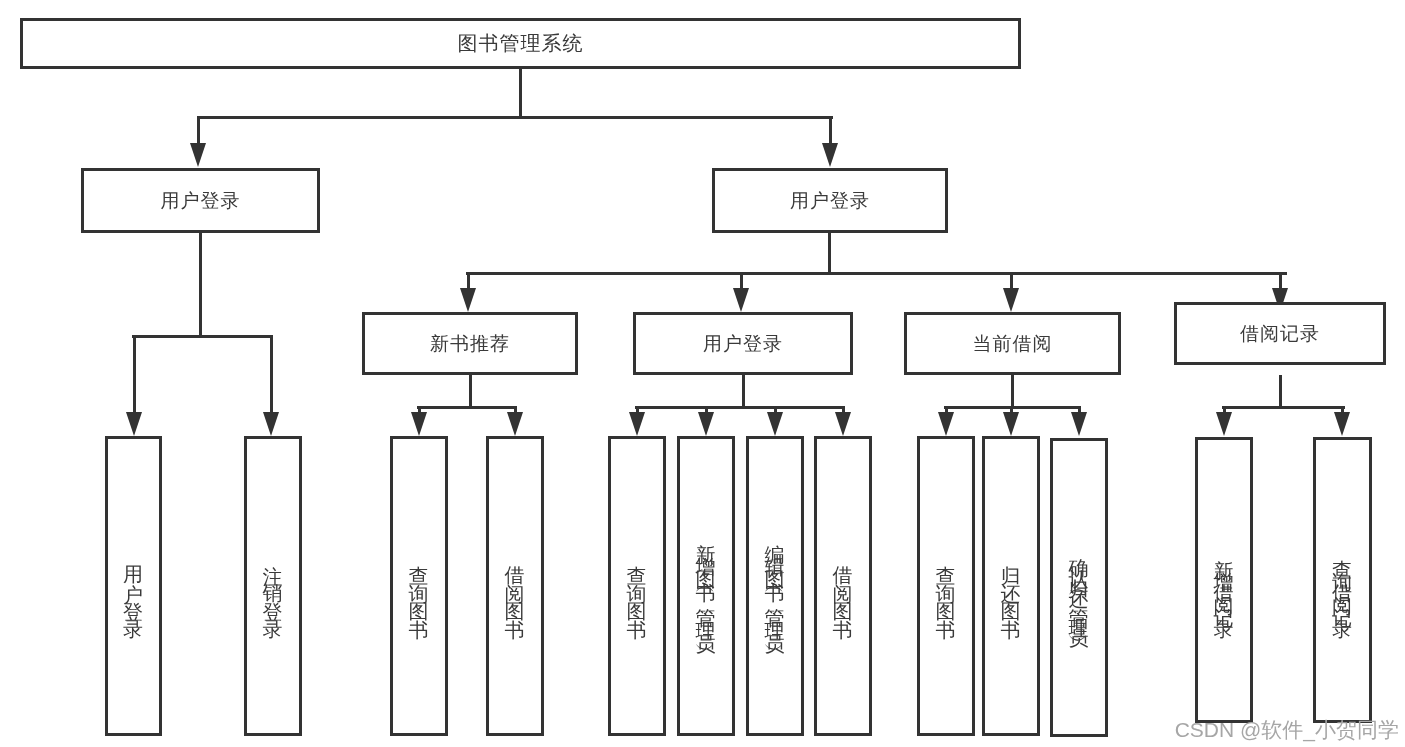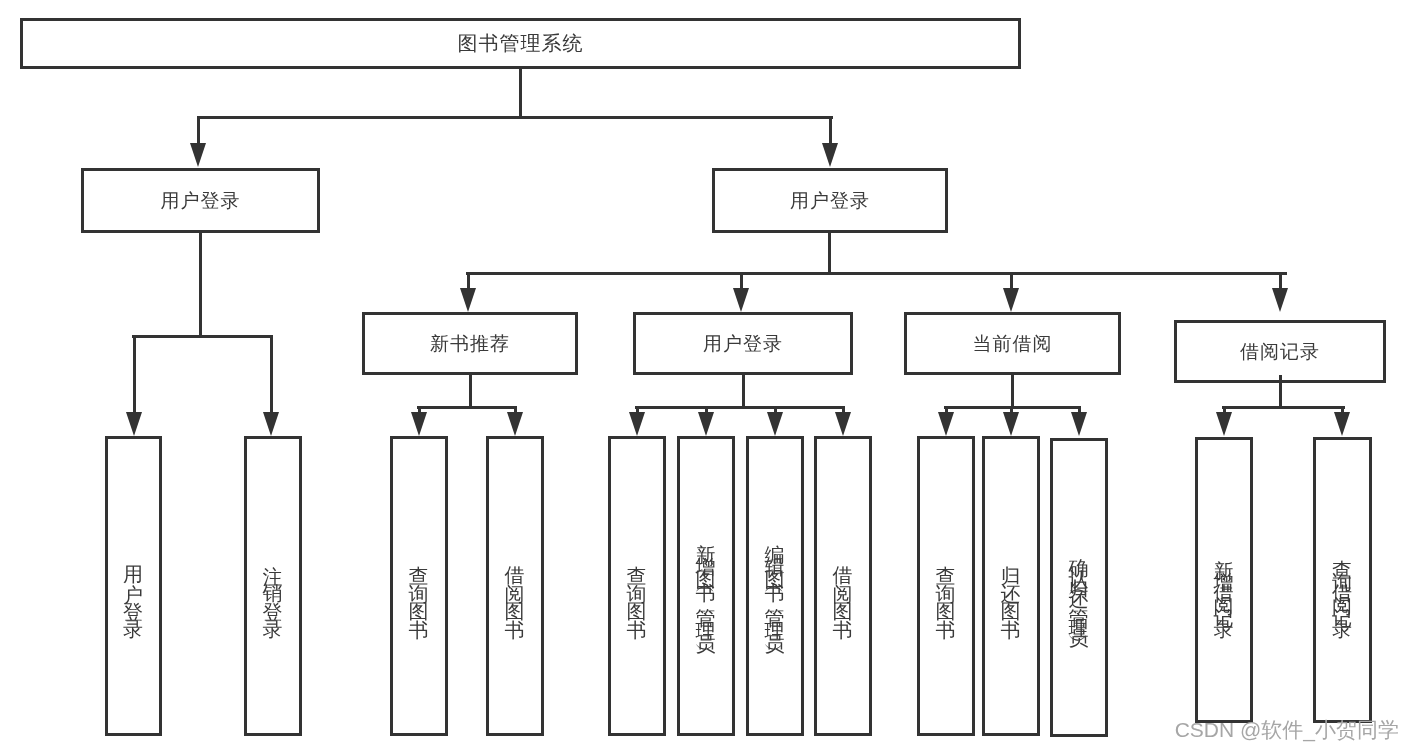--- a/index.html
+++ b/index.html
@@ -105,21 +105,21 @@
 
   <div class="node h" style="left:362px; top:312px; width:216px; height:63px;">
     <span>新书推荐</span>
   </div>
   <div class="node h" style="left:633px; top:312px; width:220px; height:63px;">
     <span>用户登录</span>
   </div>
   <div class="node h" style="left:904px; top:312px; width:217px; height:63px;">
     <span>当前借阅</span>
   </div>
-  <div class="node h" style="left:1174px; top:320px; width:212px; height:63px;">
+  <div class="node h" style="left:1174px; top:302px; width:212px; height:63px;">
     <span>借阅记录</span>
   </div>
 
   <div class="line" style="left:469px; top:375px; width:3px; height:33px;"></div>
   <div class="line" style="left:417px; top:406px; width:100px; height:3px;"></div>
   <div class="line" style="left:418px; top:407px; width:3px; height:8px;"></div>
   <div class="arrow" style="left:411px; top:412px;"></div>
   <div class="line" style="left:514px; top:407px; width:3px; height:8px;"></div>
   <div class="arrow" style="left:507px; top:412px;"></div>
 

